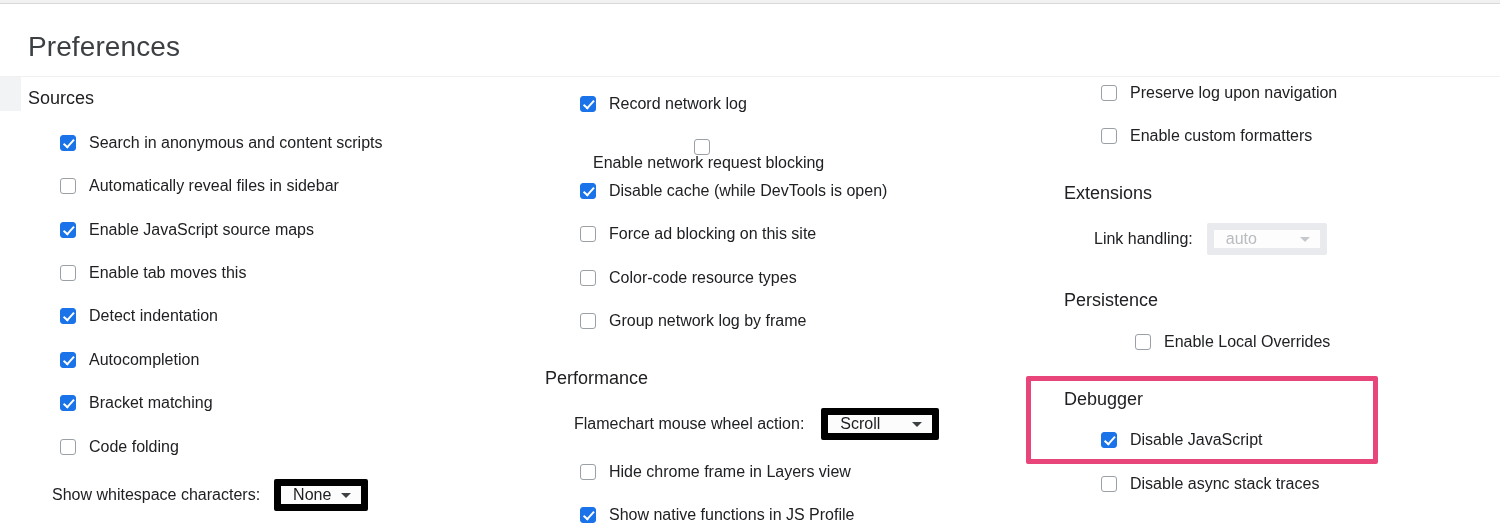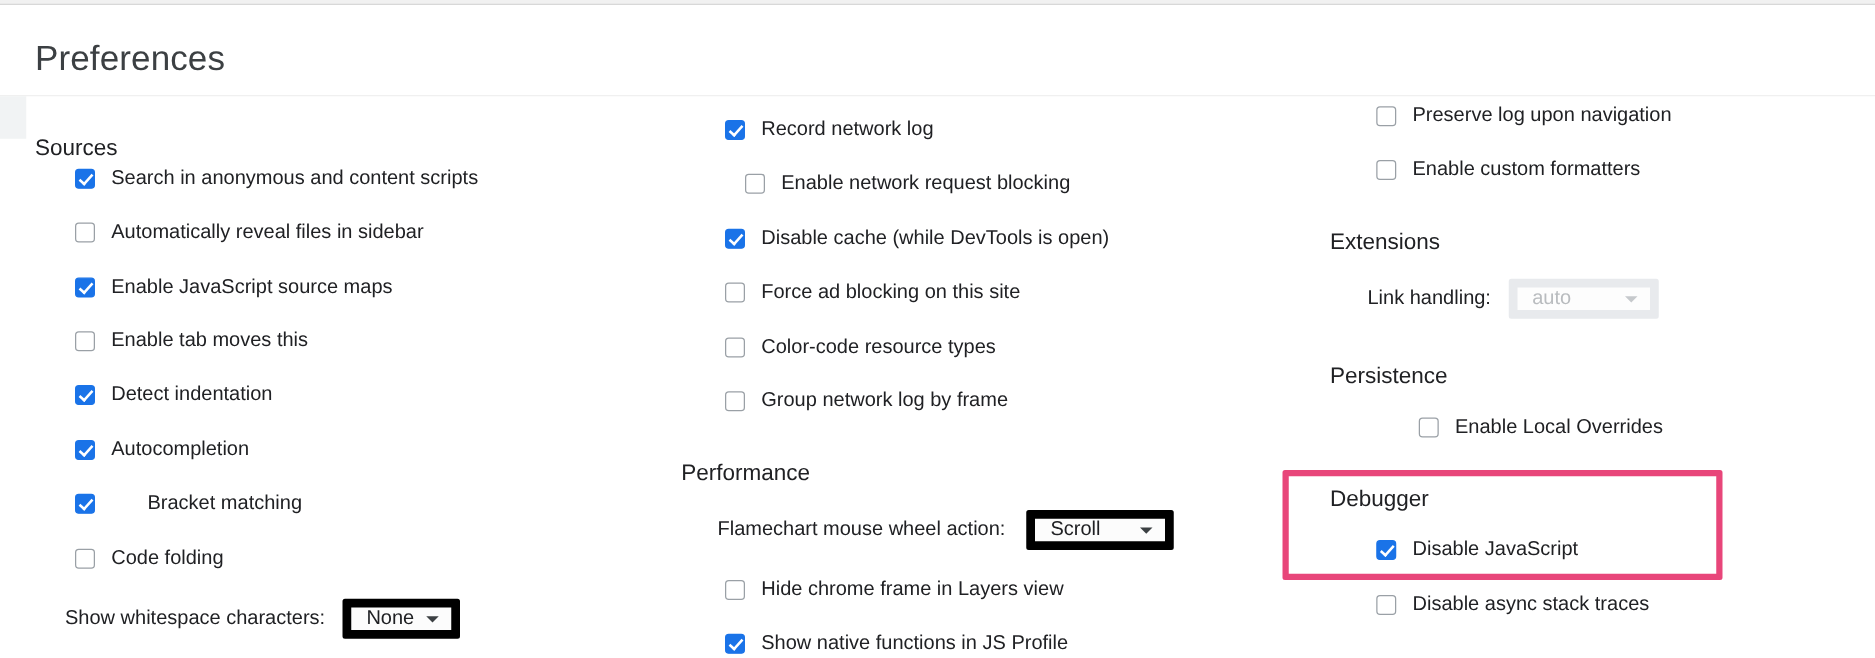--- a/index.html
+++ b/index.html
@@ -153,21 +153,21 @@
 
 <div id="root">
 
   <div class="top-strip"></div>
 
   <div class="panel-title">Preferences</div>
   <div class="title-divider"></div>
   <div class="left-rail"></div>
 
   <div class="col col-1">
-    <div class="section-head" style="position:absolute;left:6px;top:31px;">Sources</div>
+    <div class="section-head" style="position:absolute;left:6px;top:11px;">Sources</div>
 
     <div class="opt-row" style="position:absolute;left:38px;top:58px;">
       <span class="cb checked"></span>
       <span class="opt-label">Search in anonymous and content scripts</span>
     </div>
     <div class="opt-row" style="position:absolute;left:38px;top:101px;">
       <span class="cb"></span>
       <span class="opt-label">Automatically reveal files in sidebar</span>
     </div>
     <div class="opt-row" style="position:absolute;left:38px;top:145px;">
@@ -179,21 +179,21 @@
       <span class="opt-label">Enable tab moves this</span>
     </div>
     <div class="opt-row" style="position:absolute;left:38px;top:231px;">
       <span class="cb checked"></span>
       <span class="opt-label">Detect indentation</span>
     </div>
     <div class="opt-row" style="position:absolute;left:38px;top:275px;">
       <span class="cb checked"></span>
       <span class="opt-label">Autocompletion</span>
     </div>
-    <div class="opt-row" style="position:absolute;left:38px;top:318px;gap:29px;">
+    <div class="opt-row" style="position:absolute;left:38px;top:318px;">
       <span class="cb checked"></span>
       <span class="opt-label">Bracket matching</span>
     </div>
     <div class="opt-row" style="position:absolute;left:38px;top:362px;">
       <span class="cb"></span>
       <span class="opt-label">Code folding</span>
     </div>
 
     <div class="field-row" style="position:absolute;left:30px;top:402px;">
       <span class="field-label">Show whitespace characters:</span>
@@ -202,21 +202,21 @@
         <span class="arrow"></span>
       </span>
     </div>
   </div>
 
   <div class="col col-2">
     <div class="opt-row" style="position:absolute;left:36px;top:19px;">
       <span class="cb checked"></span>
       <span class="opt-label">Record network log</span>
     </div>
-    <div class="opt-row" style="position:absolute;left:52px;top:62px;">
+    <div class="opt-row" style="position:absolute;left:36px;top:62px;flex-direction:column;">
       <span class="cb"></span>
       <span class="opt-label">Enable network request blocking</span>
     </div>
     <div class="opt-row" style="position:absolute;left:36px;top:106px;">
       <span class="cb checked"></span>
       <span class="opt-label">Disable cache (while DevTools is open)</span>
     </div>
     <div class="opt-row" style="position:absolute;left:36px;top:149px;">
       <span class="cb"></span>
       <span class="opt-label">Force ad blocking on this site</span>

